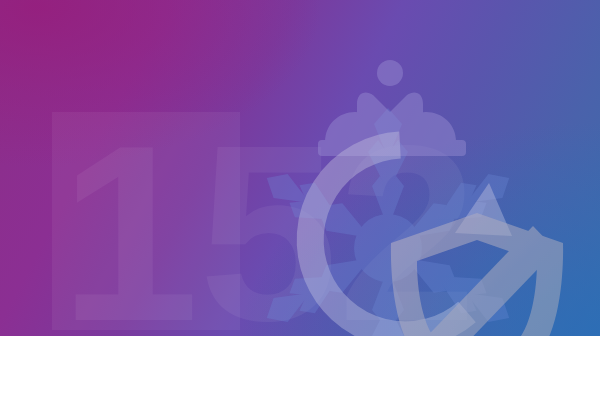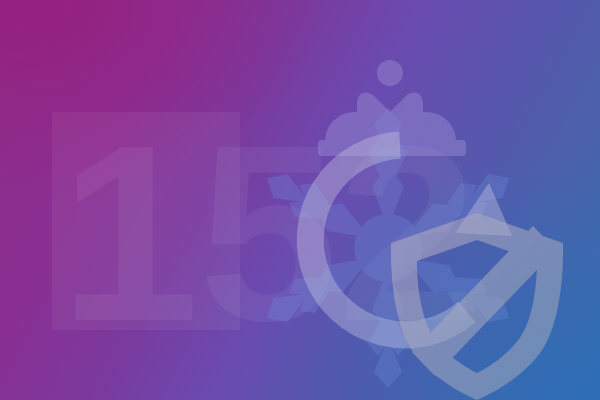--- a/index.html
+++ b/index.html
@@ -7,21 +7,21 @@
     padding: 0;
     background: #ffffff;
   }
   body {
     font-family: "Liberation Sans", sans-serif;
   }
 
   #banner {
     position: relative;
     width: 600px;
-    height: 400px;
+    height: 336px;
     overflow: hidden;
     background: #6a4bb0;
   }
 
   
   .bg-base {
     position: absolute;
     inset: 0;
     background:
       linear-gradient(118deg,

